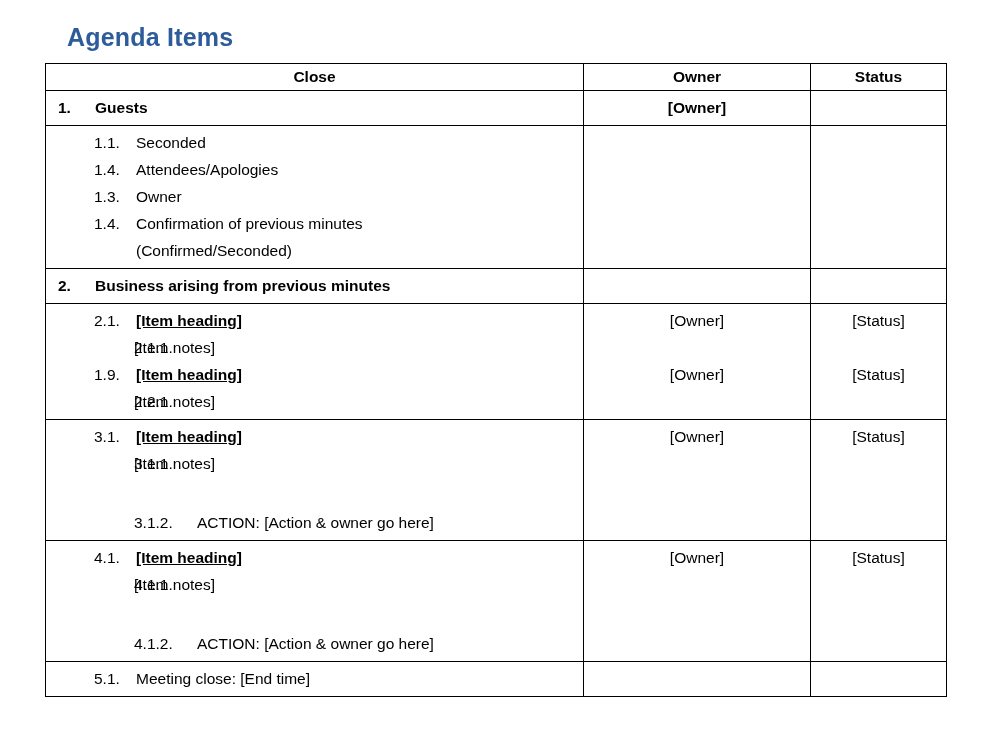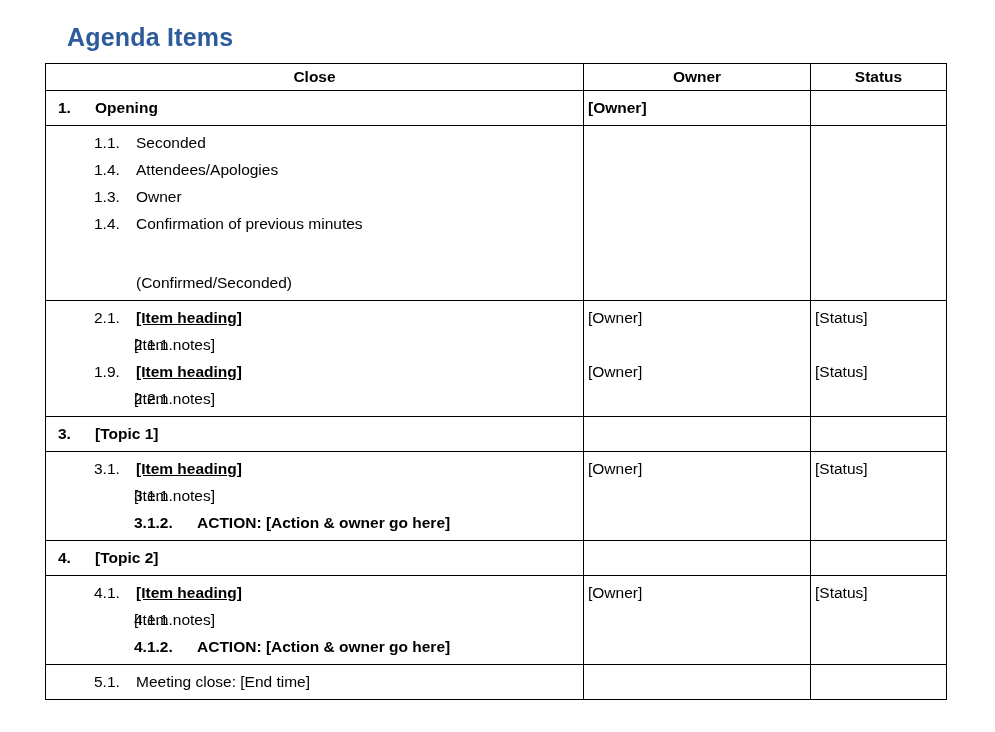--- a/index.html
+++ b/index.html
@@ -60,20 +60,21 @@
     height: 26px;
     line-height: 26px;
     padding: 0 2px;
   }
 
   
   .cell {
     padding: 3px 4px 4px 4px;
   }
   .cell.center {
+    text-align: center;
   }
   .line {
     line-height: 27px;
     height: 27px;
     white-space: nowrap;
   }
   .line.blank { color: transparent; }
 
   
   .nl {
@@ -89,30 +90,31 @@
     font-weight: 700;
     padding-left: 8px;
   }
   .lvl1 .num { width: 37px; }
 
   
   .lvl2 { padding-left: 44px; }
   .lvl2 .num { width: 42px; }
 
   
-  .lvl2cont { padding-left: 86px; margin-top: 32px; }
+  .lvl2cont { padding-left: 86px; }
 
   
   .lvl3 { padding-left: 84px; }
   .lvl3 .num { width: 0; }
 
   
   .lvl3.action {
-    font-weight: 700;
+    font-weight: 400;
     padding-left: 84px;
+    margin-top: 32px;
   }
   .lvl3.action .num { width: 63px; }
 
   .u { text-decoration: underline; font-weight: bold; }
   .b { font-weight: 700; }
 </style>
 </head>
 <body>
 
 <div class="page">
@@ -132,21 +134,21 @@
         <th>Status</th>
       </tr>
     </thead>
 
     <tbody>
 
       <tr>
         <td>
           <div class="cell">
             <div class="line nl lvl1">
-              <span class="num">1.</span><span>Opening</span>
+              <span class="num">1.</span><span>Guests</span>
             </div>
           </div>
         </td>
         <td>
           <div class="cell center">
             <div class="line b">[Owner]</div>
           </div>
         </td>
         <td>
           <div class="cell center">
@@ -180,20 +182,39 @@
             <div class="line"></div>
           </div>
         </td>
         <td>
           <div class="cell center">
             <div class="line"></div>
           </div>
         </td>
       </tr>
 
+      <tr>
+        <td>
+          <div class="cell">
+            <div class="line nl lvl1">
+              <span class="num">2.</span><span>Business arising from previous minutes</span>
+            </div>
+          </div>
+        </td>
+        <td>
+          <div class="cell center">
+            <div class="line"></div>
+          </div>
+        </td>
+        <td>
+          <div class="cell center">
+            <div class="line"></div>
+          </div>
+        </td>
+      </tr>
 
       <tr>
         <td>
           <div class="cell">
             <div class="line nl lvl2">
               <span class="num">2.1.</span><span class="u">[Item heading]</span>
             </div>
             <div class="line nl lvl3">
               <span class="num">2.1.1.</span><span>[Item notes]</span>
             </div>
@@ -216,39 +237,20 @@
         <td>
           <div class="cell center">
             <div class="line">[Status]</div>
             <div class="line blank"></div>
             <div class="line">[Status]</div>
             <div class="line blank"></div>
           </div>
         </td>
       </tr>
 
-      <tr>
-        <td>
-          <div class="cell">
-            <div class="line nl lvl1">
-              <span class="num">3.</span><span>[Topic 1]</span>
-            </div>
-          </div>
-        </td>
-        <td>
-          <div class="cell center">
-            <div class="line"></div>
-          </div>
-        </td>
-        <td>
-          <div class="cell center">
-            <div class="line"></div>
-          </div>
-        </td>
-      </tr>
 
       <tr>
         <td>
           <div class="cell">
             <div class="line nl lvl2">
               <span class="num">3.1.</span><span class="u">[Item heading]</span>
             </div>
             <div class="line nl lvl3">
               <span class="num">3.1.1.</span><span>[Item notes]</span>
             </div>
@@ -266,39 +268,20 @@
         </td>
         <td>
           <div class="cell center">
             <div class="line">[Status]</div>
             <div class="line blank"></div>
             <div class="line blank"></div>
           </div>
         </td>
       </tr>
 
-      <tr>
-        <td>
-          <div class="cell">
-            <div class="line nl lvl1">
-              <span class="num">4.</span><span>[Topic 2]</span>
-            </div>
-          </div>
-        </td>
-        <td>
-          <div class="cell center">
-            <div class="line"></div>
-          </div>
-        </td>
-        <td>
-          <div class="cell center">
-            <div class="line"></div>
-          </div>
-        </td>
-      </tr>
 
       <tr>
         <td>
           <div class="cell">
             <div class="line nl lvl2">
               <span class="num">4.1.</span><span class="u">[Item heading]</span>
             </div>
             <div class="line nl lvl3">
               <span class="num">4.1.1.</span><span>[Item notes]</span>
             </div>

